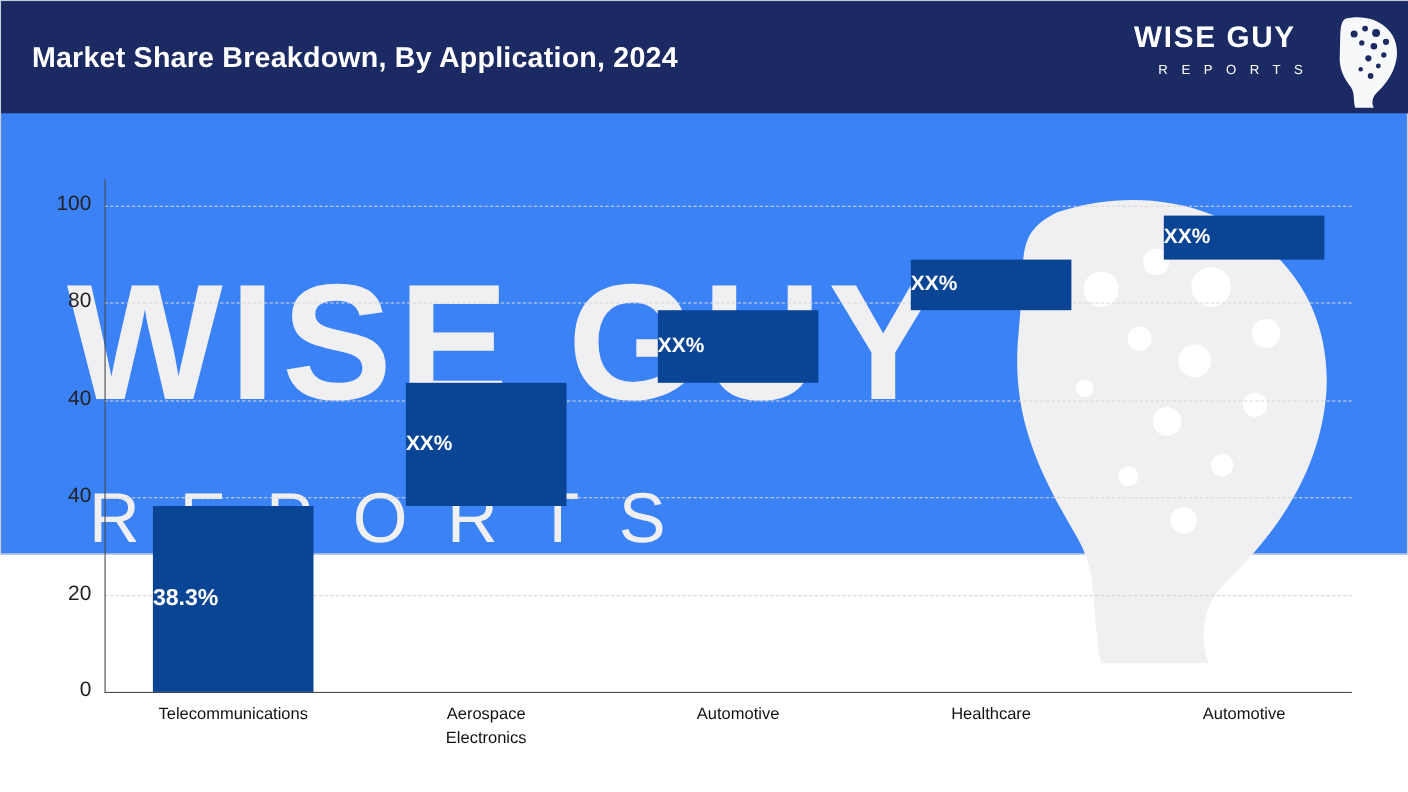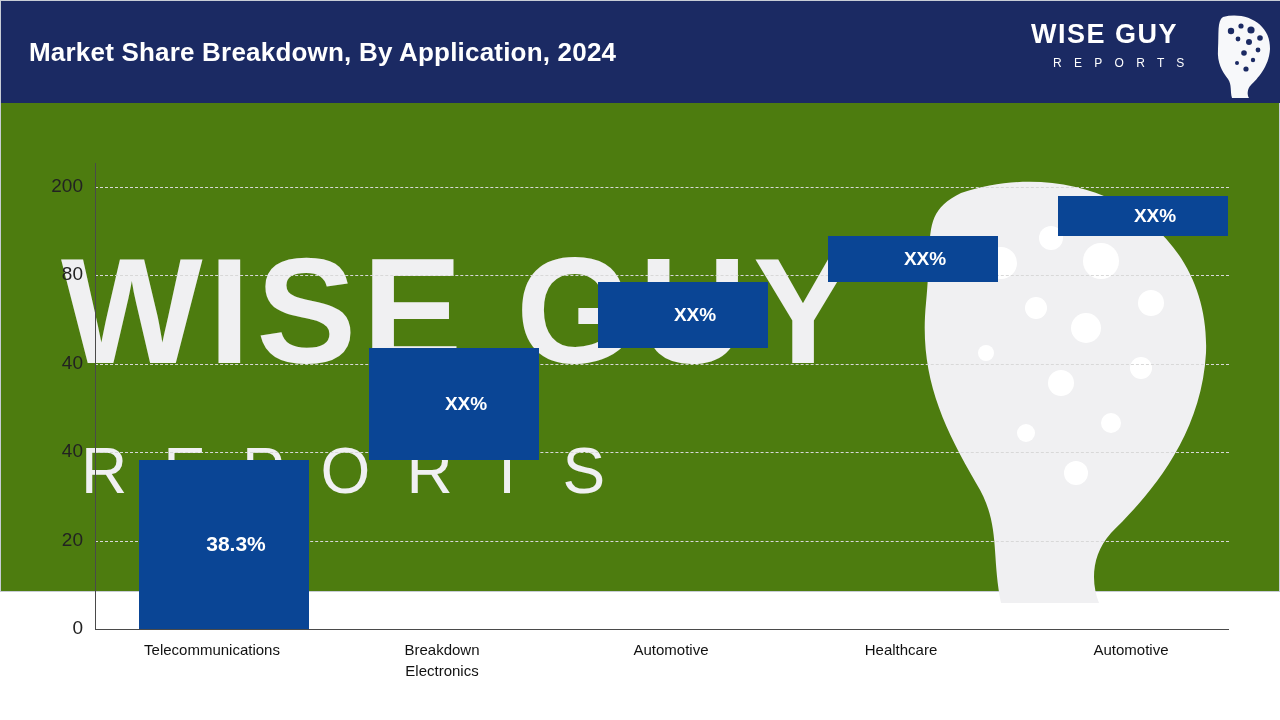--- a/index.html
+++ b/index.html
@@ -9,24 +9,24 @@
   body {
     width: 1280px;
     height: 720px;
     background: #ffffff;
     font-family: "Liberation Sans", sans-serif;
     overflow: hidden;
   }
   .page {
     position: relative;
     width: 1280px;
-    height: 592px;
+    height: 504px;
     box-sizing: border-box;
     border: 1px solid #c8cdd6;
-    background: #4d7c0f;
+    background: #3b82f6;
   }
 
   
   .header {
     position: absolute;
     left: 0; top: 0;
     width: 1280px;
     height: 102px;
     background: #1b2a63;
     display: flex;
@@ -102,22 +102,20 @@
     text-align: right;
     font-size: 19px;
     color: #222222;
   }
 
   .bar {
     position: absolute;
     background: #0a4595;
     display: flex;
     align-items: center;
-    justify-content: center;
-    padding-left: 24px;
   }
   .bar-label {
     color: #ffffff;
     font-size: 19px;
     font-weight: bold;
     white-space: nowrap;
   }
   .bar-label.big {
     font-size: 21px;
   }
@@ -195,21 +193,21 @@
       <div class="gridline" style="top:24px;"></div>
 
       <div class="axis-y"></div>
       <div class="axis-x"></div>
 
       <div class="ytick-inner" style="top:454px;">0</div>
       <div class="ytick-inner" style="top:365.6px;">20</div>
       <div class="ytick-inner" style="top:277.2px;">40</div>
       <div class="ytick-inner" style="top:188.8px;">40</div>
       <div class="ytick-inner" style="top:100.4px;">80</div>
-      <div class="ytick-inner" style="top:12px;">200</div>
+      <div class="ytick-inner" style="top:12px;">100</div>
 
       <div class="bar" style="left:44px; width:146px; top:296.7px; height:169.3px;">
         <span class="bar-label big">38.3%</span>
       </div>
 
       <div class="bar" style="left:274px; width:146px; top:185.4px; height:111.4px;">
         <span class="bar-label">XX%</span>
       </div>
 
       <div class="bar" style="left:503px; width:146px; top:119.1px; height:66.3px;">
@@ -222,21 +220,21 @@
 
       <div class="bar" style="left:963px; width:146px; top:32.9px; height:39.8px;">
         <span class="bar-label">XX%</span>
       </div>
 
       <div class="cat-label" style="left:17px; top:476px; width:200px;">
         <div>Telecommunications</div>
       </div>
 
       <div class="cat-label" style="left:247px; top:476px; width:200px;">
-        <div>Breakdown</div>
+        <div>Aerospace</div>
         <div>Electronics</div>
       </div>
 
       <div class="cat-label" style="left:476px; top:476px; width:200px;">
         <div>Automotive</div>
       </div>
 
       <div class="cat-label" style="left:706px; top:476px; width:200px;">
         <div>Healthcare</div>
       </div>

